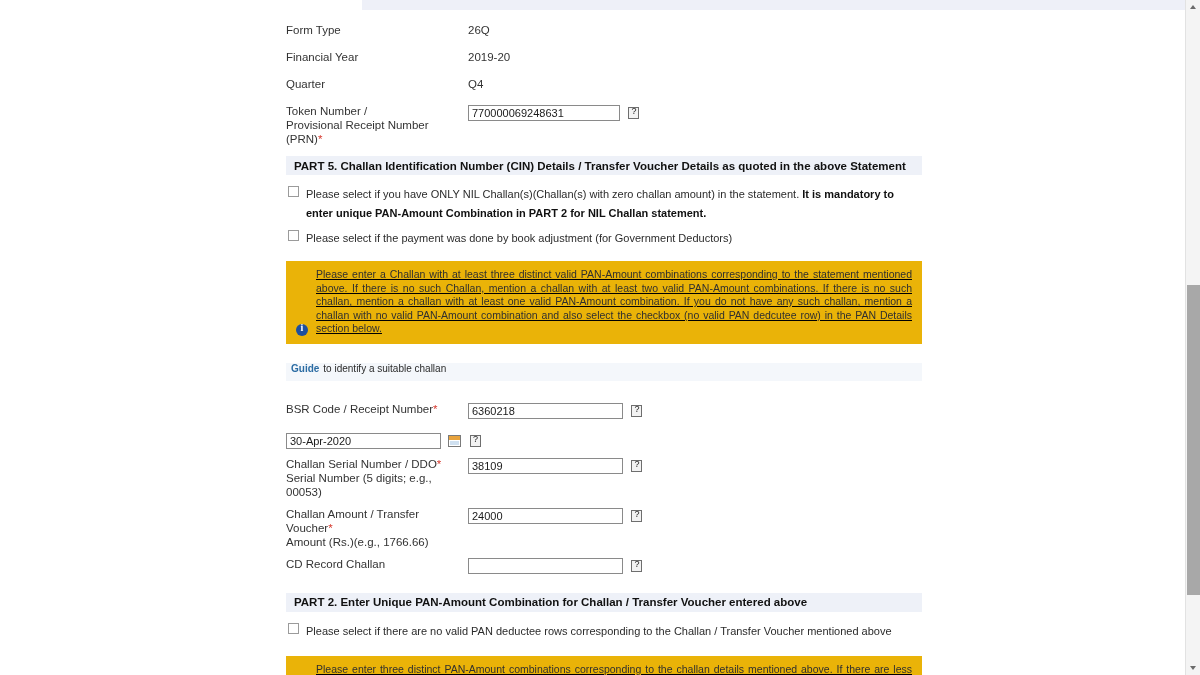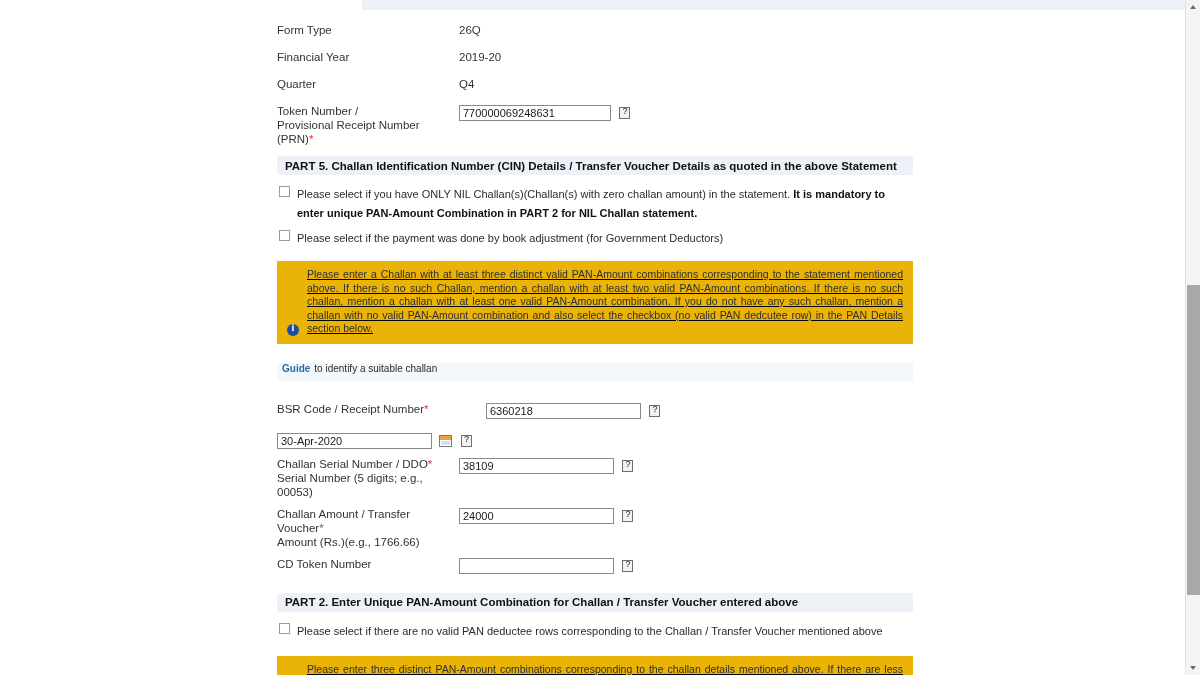--- a/index.html
+++ b/index.html
@@ -16,21 +16,21 @@
     background: #ffffff;
   }
   
   .top-band {
     position: absolute;
     left: 362px; top: 0; width: 831px; height: 10px;
     background: #eef0f8;
   }
   .content {
     position: absolute;
-    left: 0; top: 0;
+    left: 9px; top: 0;
     width: 1185px; height: 675px;
     padding-top: 22px;
   }
   .inner {
     margin-left: 277px;
     width: 636px;
   }
 
   
   .row {
@@ -293,21 +293,21 @@
         <div class="note-txt">Please enter a Challan with at least three distinct valid PAN-Amount combinations corresponding to the statement mentioned above. If there is no such Challan, mention a challan with at least two valid PAN-Amount combinations. If there is no such challan, mention a challan with at least one valid PAN-Amount combination. If you do not have any such challan, mention a challan with no valid PAN-Amount combination and also select the checkbox (no valid PAN dedcutee row) in the PAN Details section below.</div>
       </div>
 
       <div class="guide-bar" style="margin-top:19px;">
         <a class="guide-link">Guide</a>
         <span>to identify a suitable challan</span>
       </div>
 
       <div style="margin-top:20px;">
 
-        <div class="row" style="gap:27px;">
+        <div class="row" style="">
           <div class="lbl">
             <span>BSR Code / Receipt Number</span><span class="req">*</span>
           </div>
           <div>
             <input class="txt w-field" type="text" value="6360218" style="">
             <span class="help"></span>
           </div>
         </div>
 
         <div class="row" style="margin-bottom:7px;">
@@ -335,21 +335,21 @@
             <span>Amount (Rs.)(e.g., 1766.66)</span>
           </div>
           <div>
             <input class="txt w-field" type="text" value="24000" style="">
             <span class="help"></span>
           </div>
         </div>
 
         <div class="row" style="margin-bottom:0;">
           <div class="lbl">
-            <span>CD Token Number</span>
+            <span>CD Record Challan</span>
           </div>
           <div>
             <input class="txt w-field" type="text" value="" style="">
             <span class="help"></span>
           </div>
         </div>
 
       </div>
 
       <div class="part-bar" style="margin-top:19px;">PART 2. Enter Unique PAN-Amount Combination for Challan / Transfer Voucher entered above</div>

